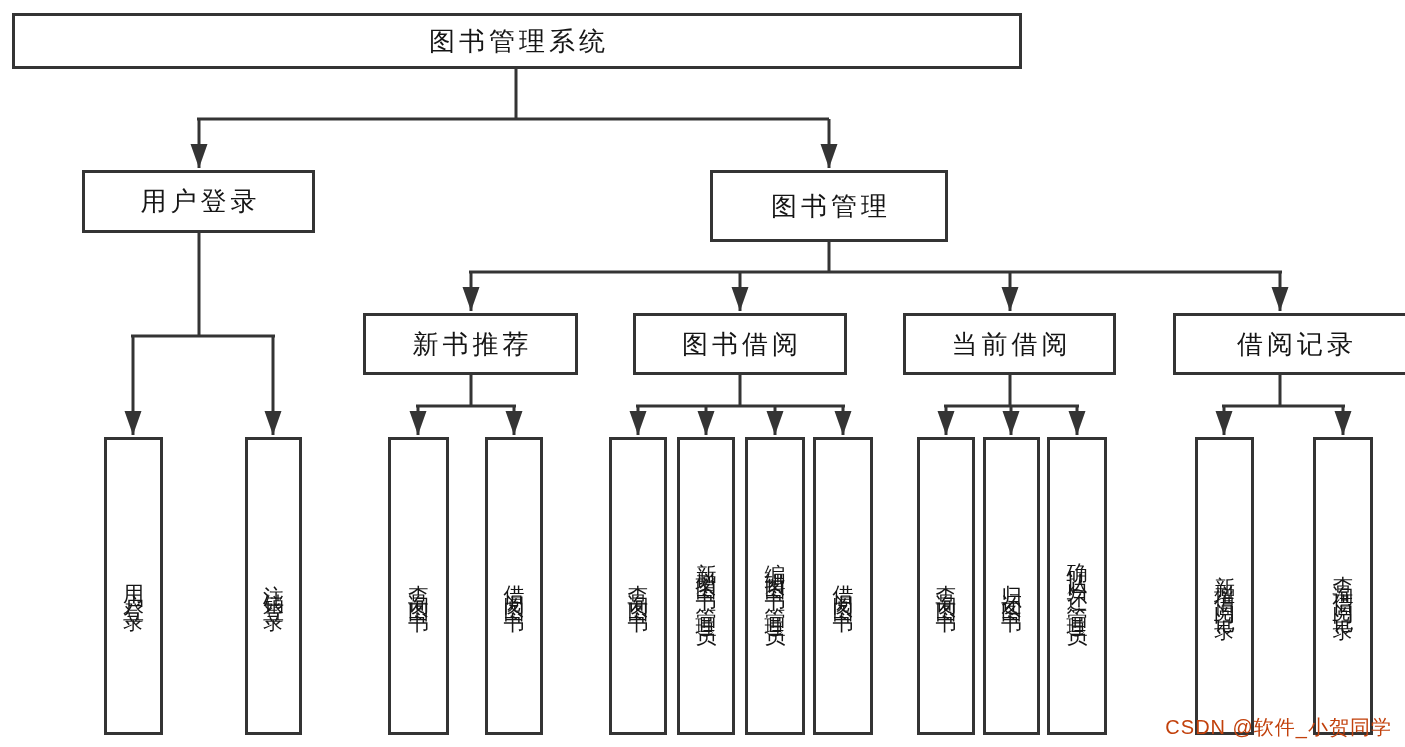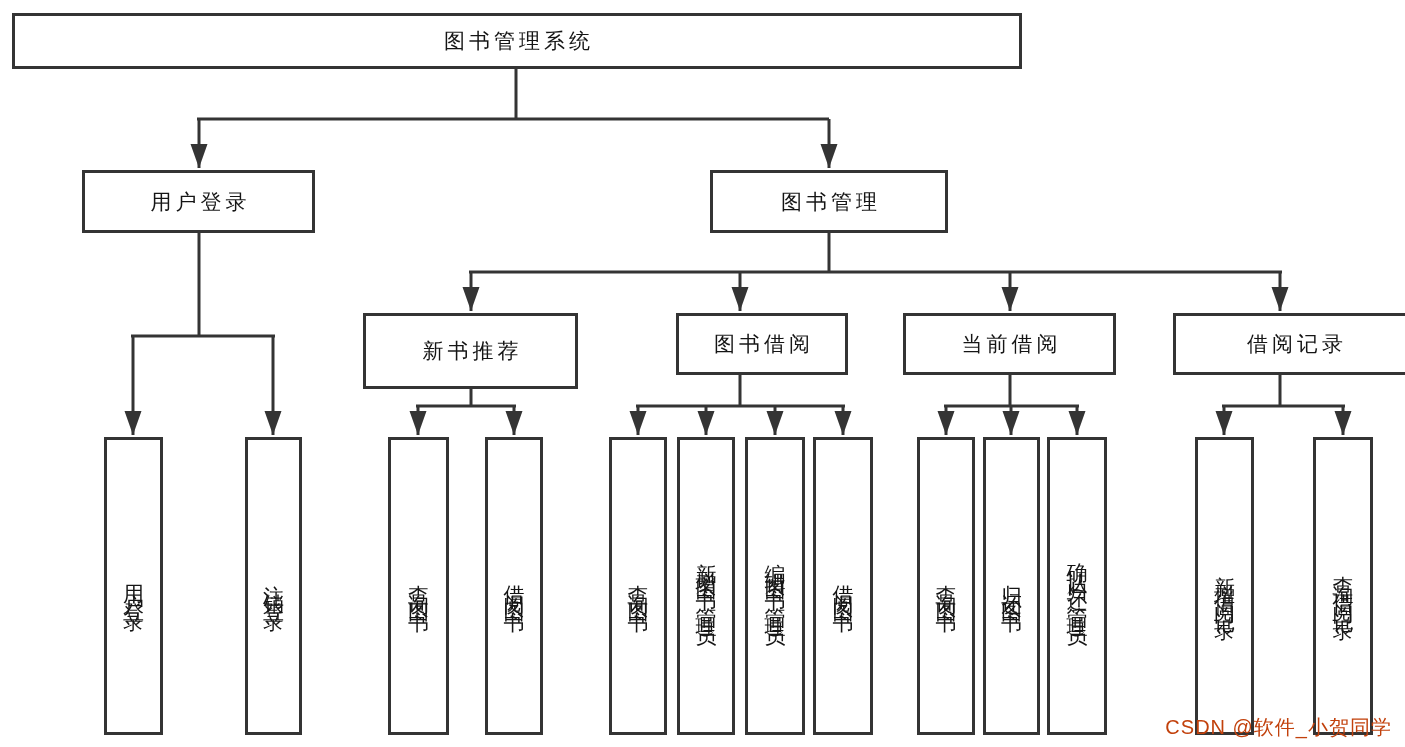--- a/index.html
+++ b/index.html
@@ -13,21 +13,21 @@
   svg.connectors{position:absolute;left:0;top:0;}
   .box{
     position:absolute;
     box-sizing:border-box;
     border:3px solid #343434;
     background:#ffffff;
     display:flex;
     align-items:center;
     justify-content:center;
     color:#151515;
-    font-size:21px;
+    font-size:26px;
     letter-spacing:4px;
     text-indent:4px;
     white-space:nowrap;
   }
   .leaf{
     top:437px;
     height:298px;
     writing-mode:vertical-rl;
     text-orientation:mixed;
     letter-spacing:9px;
@@ -93,24 +93,24 @@
       <line x1="1077" y1="406" x2="1077" y2="435" marker-end="url(#arrow)"></line>
 
       <line x1="1224" y1="406" x2="1224" y2="435" marker-end="url(#arrow)"></line>
       <line x1="1343" y1="406" x2="1343" y2="435" marker-end="url(#arrow)"></line>
     </g>
   </svg>
 
   <div class="box" style="left:12px;top:13px;width:1010px;height:56px;">图书管理系统</div>
 
   <div class="box" style="left:82px;top:170px;width:233px;height:63px;">用户登录</div>
-  <div class="box" style="left:710px;top:170px;width:238px;height:63px;">图书管理</div>
+  <div class="box" style="left:710px;top:170px;width:238px;height:72px;">图书管理</div>
 
-  <div class="box" style="left:363px;top:313px;width:215px;height:76px;">新书推荐</div>
-  <div class="box" style="left:633px;top:313px;width:172px;height:62px;margin-left:43px;">图书借阅</div>
+  <div class="box" style="left:363px;top:313px;width:215px;height:62px;">新书推荐</div>
+  <div class="box" style="left:633px;top:313px;width:214px;height:62px;">图书借阅</div>
   <div class="box" style="left:903px;top:313px;width:213px;height:62px;">当前借阅</div>
   <div class="box" style="left:1173px;top:313px;width:244px;height:62px;">借阅记录</div>
 
   <div class="box leaf" style="left:104px;width:59px;">用户登录</div>
   <div class="box leaf" style="left:245px;width:57px;">注销登录</div>
 
   <div class="box leaf" style="left:388px;width:61px;">查询图书</div>
   <div class="box leaf" style="left:485px;width:58px;">借阅图书</div>
 
   <div class="box leaf" style="left:609px;width:58px;">查询图书</div>

